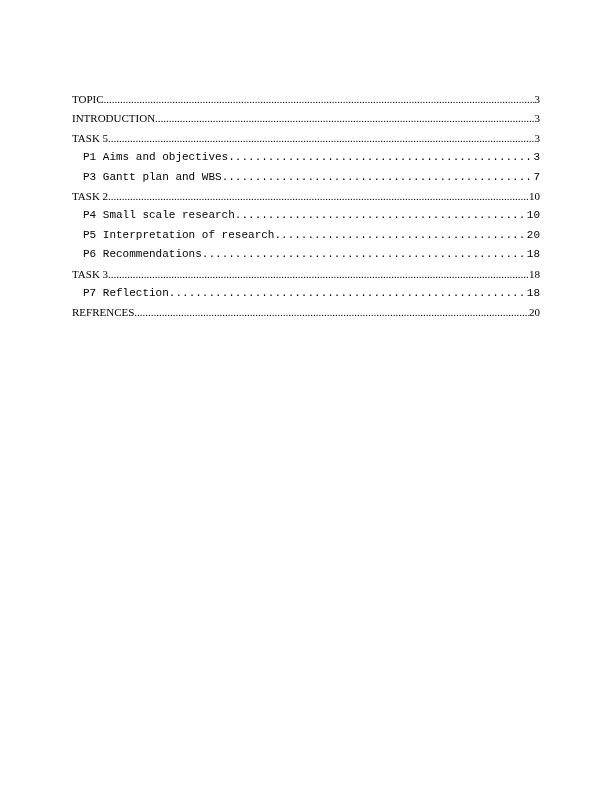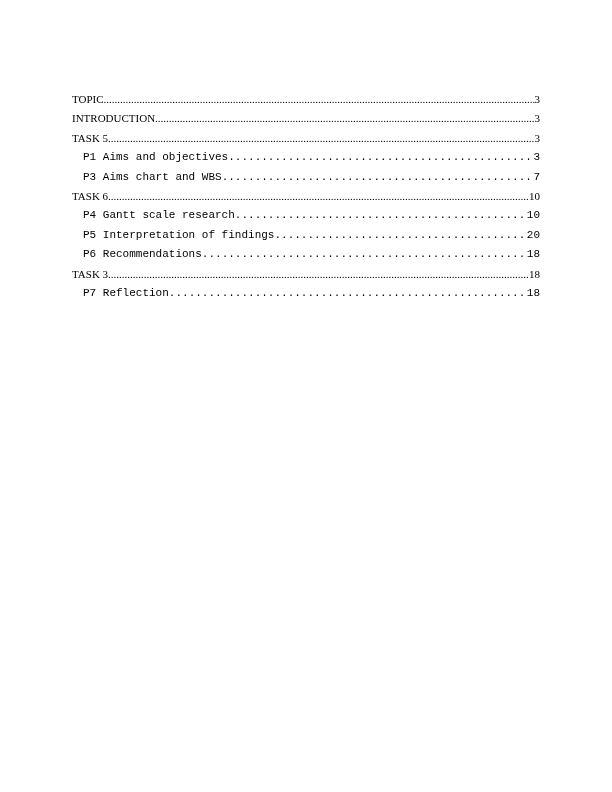--- a/index.html
+++ b/index.html
@@ -85,39 +85,39 @@
     </div>
 
     <div class="toc-entry level-2">
       <span class="toc-title">P1 Aims and objectives</span>
       <span class="toc-leader"></span>
       <span class="toc-page">3</span>
     </div>
 
 
     <div class="toc-entry level-2">
-      <span class="toc-title">P3 Aims chart and WBS</span>
+      <span class="toc-title">P3 Gantt plan and WBS</span>
       <span class="toc-leader"></span>
       <span class="toc-page">7</span>
     </div>
 
     <div class="toc-entry level-1">
-      <span class="toc-title">TASK 6</span>
+      <span class="toc-title">TASK 2</span>
       <span class="toc-leader"></span>
       <span class="toc-page">10</span>
     </div>
 
     <div class="toc-entry level-2">
-      <span class="toc-title">P4 Gantt scale research</span>
+      <span class="toc-title">P4 Small scale research</span>
       <span class="toc-leader"></span>
       <span class="toc-page">10</span>
     </div>
 
     <div class="toc-entry level-2">
-      <span class="toc-title">P5 Interpretation of findings</span>
+      <span class="toc-title">P5 Interpretation of research</span>
       <span class="toc-leader"></span>
       <span class="toc-page">20</span>
     </div>
 
     <div class="toc-entry level-2">
       <span class="toc-title">P6 Recommendations</span>
       <span class="toc-leader"></span>
       <span class="toc-page">18</span>
     </div>
 
@@ -127,15 +127,20 @@
       <span class="toc-page">18</span>
     </div>
 
     <div class="toc-entry level-2">
       <span class="toc-title">P7 Reflection</span>
       <span class="toc-leader"></span>
       <span class="toc-page">18</span>
     </div>
 
 
+    <div class="toc-entry level-1">
+      <span class="toc-title">REFRENCES</span>
+      <span class="toc-leader"></span>
+      <span class="toc-page">20</span>
+    </div>
 
   </div>
 </div>
 
 </body></html>

